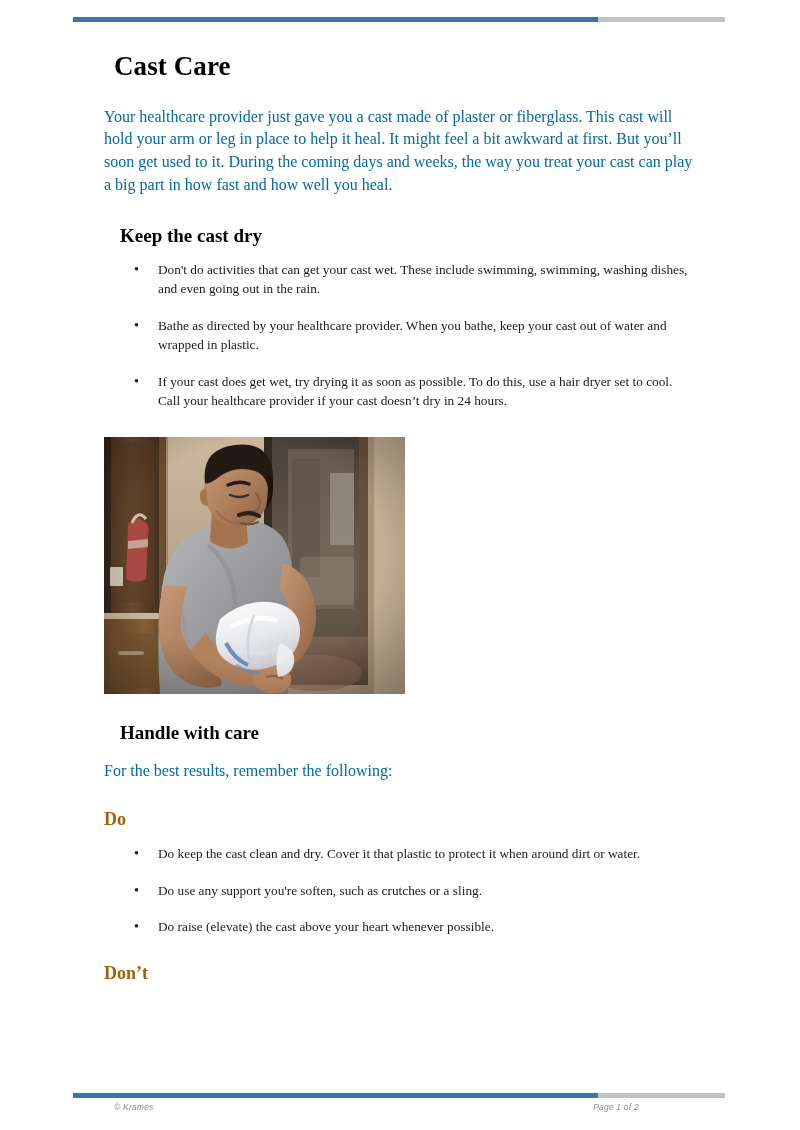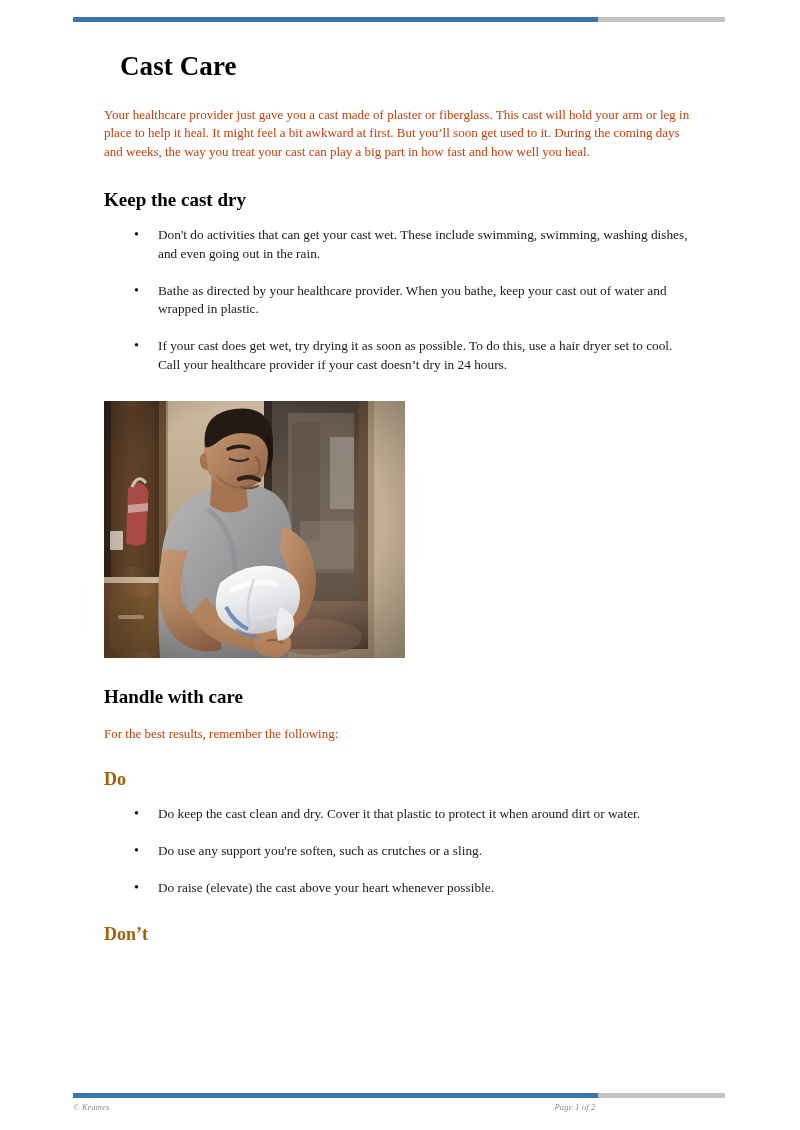--- a/index.html
+++ b/index.html
@@ -55,48 +55,48 @@
   .content {
     position: absolute;
     left: 104px;
     top: 52px;
     width: 592px;
   }
 
   h1.doc-title {
     font-size: 27px;
     font-weight: bold;
-    margin: 0 0 24px 16px;
+    margin: 0 0 24px 10px;
     letter-spacing: 0.1px;
     line-height: 1.1;
     color: #000000;
   }
 
   h2.section-head {
     font-size: 19px;
     font-weight: bold;
-    margin: 28px 0 0 0;
+    margin: 28px 0 0 16px;
     line-height: 1.2;
     color: #000000;
   }
 
   h3.sub-head {
     font-size: 18px;
     font-weight: bold;
     margin: 26px 0 0 0;
     line-height: 1.2;
     color: #a16207;
   }
 
   p.body-text {
-    font-size: 13px;
+    font-size: 16px;
     line-height: 1.42;
     margin: 16px 0 0 0;
     text-align: left;
-    color: #c2410c;
+    color: #0369a1;
   }
 
   ul.bullet-list {
     margin: 14px 0 0 0;
     padding: 0 0 0 42px;
     list-style: none;
   }
   ul.bullet-list > li {
     font-size: 13.3px;
     line-height: 1.42;
@@ -132,22 +132,23 @@
   }
   .photo svg { display: block; }
 
   
   .footer-text {
     position: absolute;
     top: 1102px;
     font-size: 8.5px;
     font-style: italic;
     color: #8c8c8c;
-    font-family: Liberation Serif, serif;
+    font-family: Liberation Sans, sans-serif;
     letter-spacing: 0.2px;
+    margin-left: 41px;
   }
   #footer-copyright { left: 73px; }
   #footer-pagenum { left: 425px; width: 300px; text-align: center; }
 </style>
 </head>
 <body>
 
 <div class="page">
 
   <div class="rule" id="header-rule">

